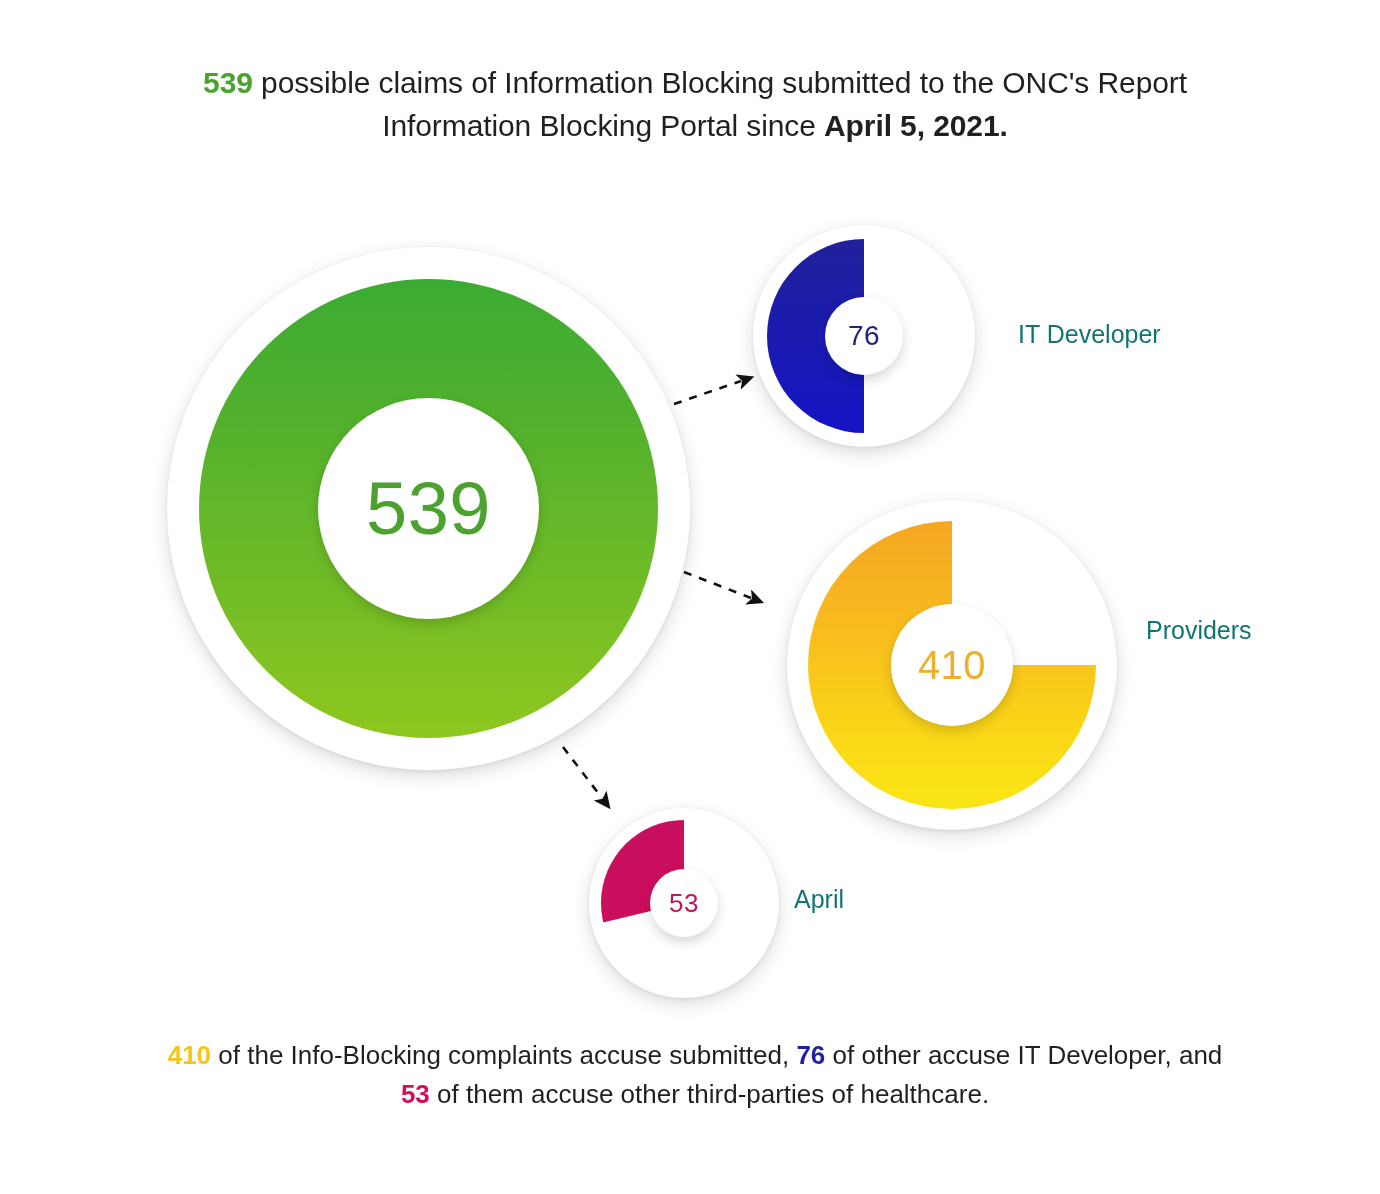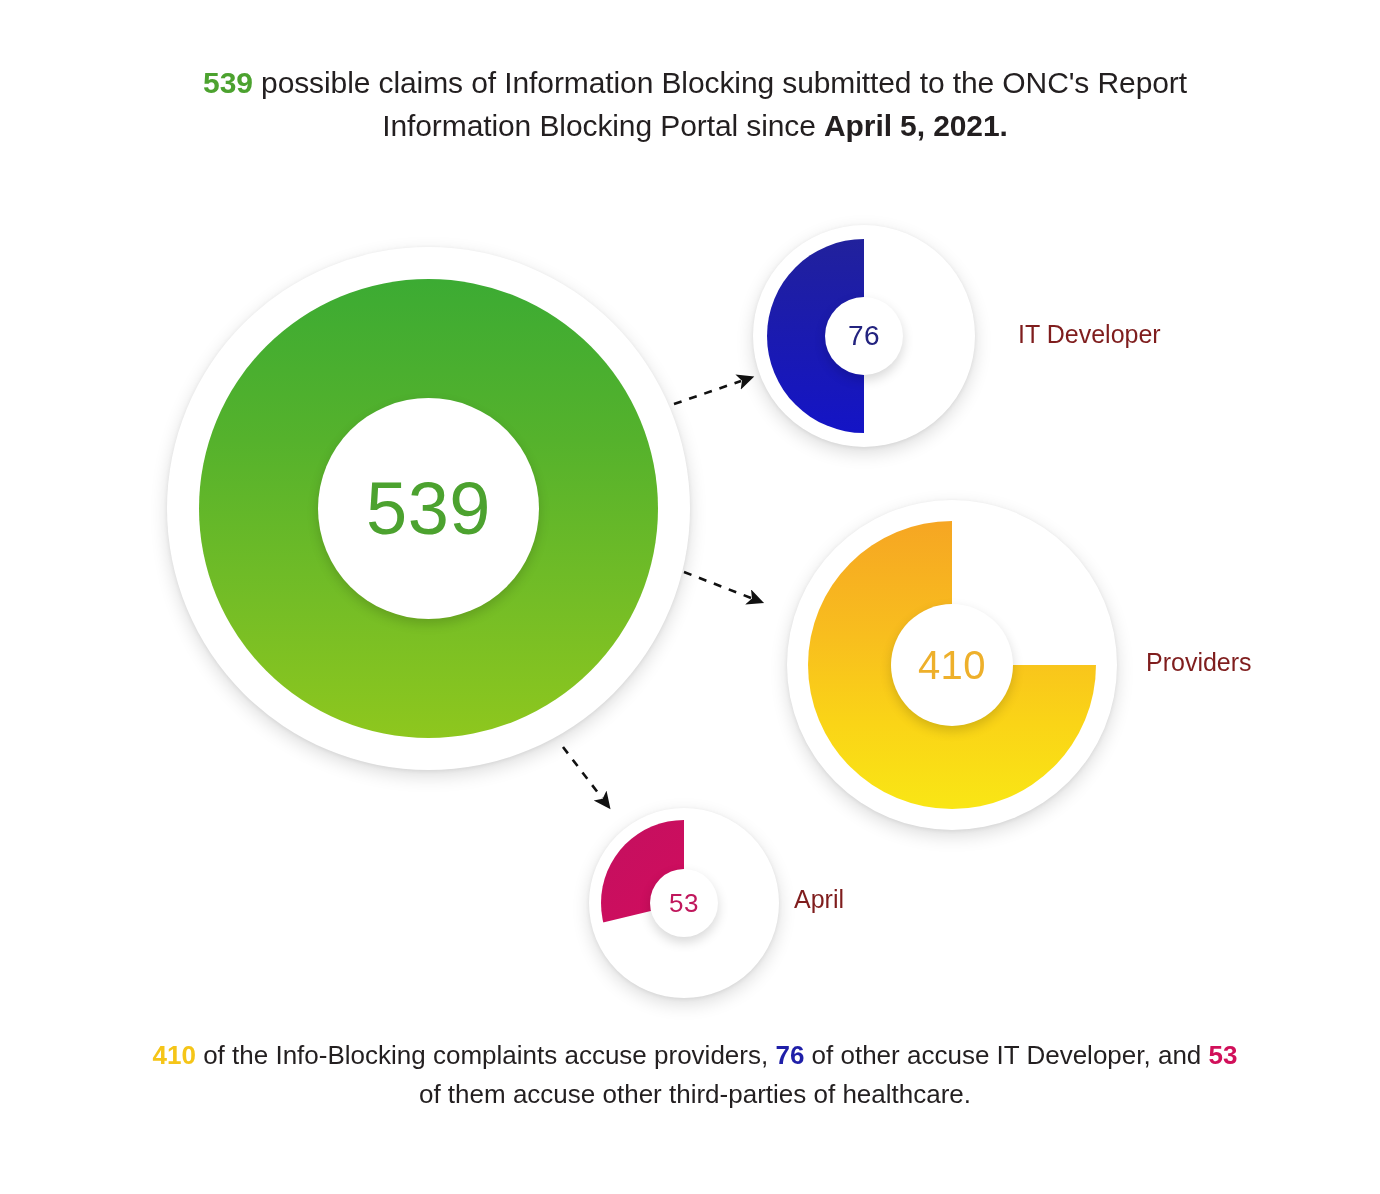--- a/index.html
+++ b/index.html
@@ -176,25 +176,25 @@
   #donut-other .hub span {
     font-size: 26px;
     color: #c0175c;
   }
 
   
   .cat-label {
     position: absolute;
     font-size: 25px;
     font-weight: 400;
-    color: #7f1d1d;
+    color: #0f766e;
     white-space: nowrap;
   }
   #label-itdev    { left: 1018px; top: 320px; }
-  #label-providers{ left: 1146px; top: 648px; }
+  #label-providers{ left: 1146px; top: 616px; }
   #label-other    { left: 794px;  top: 885px; }
 
   
   .connectors {
     position: absolute;
     left: 0; top: 0;
     width: 1380px;
     height: 1194px;
     pointer-events: none;
   }
@@ -244,16 +244,16 @@
 
   <div class="donut" id="donut-other">
     <div class="ring"></div>
     <div class="hub">
       <span>53</span>
     </div>
   </div>
   <div class="cat-label" id="label-other">April</div>
 
   <div class="footnote">
-    <span class="n-yellow">410</span><span> of the Info-Blocking complaints accuse providers, </span><span class="n-blue">76</span><span> of other accuse IT Developer, and </span><span class="n-pink">53</span><span> of them accuse other third-parties of healthcare.</span>
+    <span class="n-yellow">410</span><span> of the Info-Blocking complaints accuse submitted, </span><span class="n-blue">76</span><span> of other accuse IT Developer, and </span><span class="n-pink">53</span><span> of them accuse other third-parties of healthcare.</span>
   </div>
 
 </div>
 
 </body></html>

